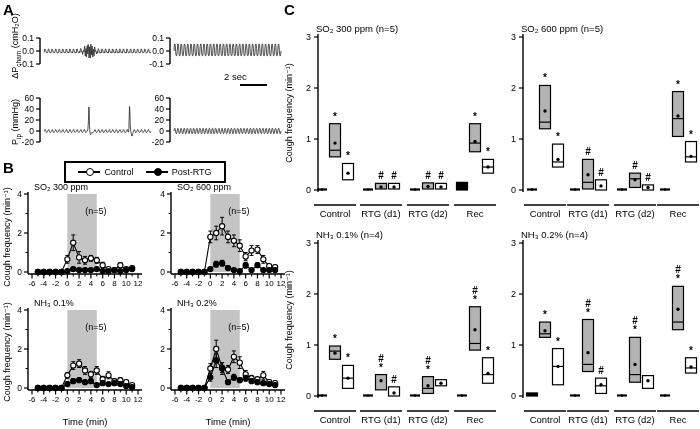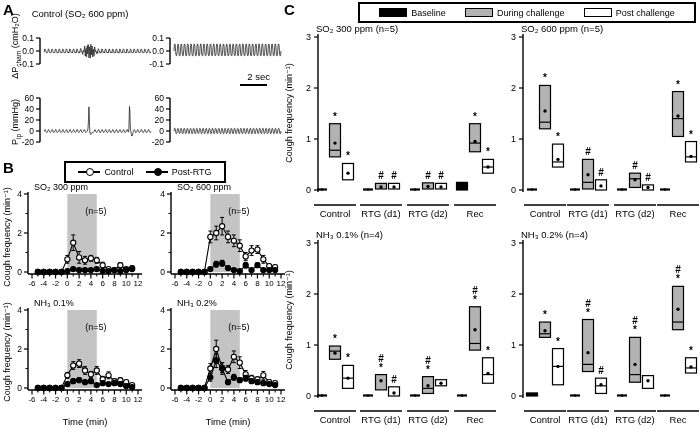--- a/index.html
+++ b/index.html
@@ -17,30 +17,29 @@
   .legend-b{position:absolute;left:64px;top:161px;width:158px;height:18px;border:2px solid #000;
             display:flex;align-items:center;justify-content:space-evenly;font-size:9px;background:#fff}
   .legend-b .item{display:flex;align-items:center}
   .lmk{width:22px;height:2px;background:#000;position:relative;margin-right:4px}
   .lmk i{position:absolute;left:8px;top:-3px;width:6px;height:6px;border:1.2px solid #000;border-radius:50%;background:#fff}
   .lmk.filled i{background:#000}
   .legend-c{position:absolute;left:358px;top:2px;width:334px;height:17px;border:2px solid #000;
             display:flex;align-items:center;justify-content:space-evenly;font-size:9px;background:#fff}
   .legend-c .item{display:flex;align-items:center}
   .swatch{display:inline-block;width:26px;height:7px;border:1.3px solid #000;margin-right:4px}
-  .sbar-text{position:absolute;left:236px;top:71px;width:34px;text-align:right;font-size:9.5px}
+  .sbar-text{position:absolute;left:224px;top:71px;width:34px;text-align:left;font-size:9.5px}
   .sbar-line{position:absolute;left:240px;top:84px;width:27px;height:2px;background:#000}
 </style>
 </head>
 <body>
 
 <div class="fig">
 
   <span class="plab" style="left:3px;top:2px">A</span>
-  <div class="a-title" style="left:15px;top:8px">Control (SO₂ 600 ppm)</div>
 
   <div class="vlab" style="left:-25px;top:40px;width:80px"><span>ΔP</span><sub>cham</sub><span> (cmH₂O)</span></div>
   <div class="vlab" style="left:-25px;top:116px;width:80px"><span>P</span><sub>ip</sub><span> (mmHg)</span></div>
 
   <div class="mount" id="m-a1" style="left:20px;top:28px;width:135px;height:46px">
       <svg width="135" height="46">
         <line x1="20" y1="10" x2="20" y2="36" stroke="#000" stroke-width="1.4"></line>
         <line x1="16" y1="10" x2="20" y2="10" stroke="#000" stroke-width="1.2"></line>
         <text x="14" y="13" text-anchor="end" class="t85">0.1</text>
         <line x1="16" y1="23" x2="20" y2="23" stroke="#000" stroke-width="1.2"></line>
@@ -728,34 +727,20 @@
         <circle cx="118.22222222222221" cy="88.1" r="2.6" fill="#000" stroke="#000" stroke-width="1.1"></circle>
         <circle cx="124.11111111111111" cy="89.075" r="2.6" fill="#000" stroke="#000" stroke-width="1.1"></circle>
         <text x="26" y="10" class="t9">NH₃ 0.2%</text>
         <text x="88" y="34" text-anchor="middle" class="t9">(n=5)</text>
         <text x="77" y="129" text-anchor="middle" class="t95">Time (min)</text>
       </svg>
     </div>
 
   <span class="plab" style="left:284px;top:2px">C</span>
 
-  <div class="legend-c">
-    <span class="item">
-        <span class="swatch" style="background: rgb(0, 0, 0);"></span>
-        <span>Baseline</span>
-      </span>
-    <span class="item">
-        <span class="swatch" style="background: rgb(179, 179, 179);"></span>
-        <span>During challenge</span>
-      </span>
-    <span class="item">
-        <span class="swatch" style="background: rgb(255, 255, 255);"></span>
-        <span>Post challenge</span>
-      </span>
-  </div>
 
   <div class="vlab" style="left:233px;top:107px;width:112px">Cough frequency (min⁻¹)</div>
   <div class="vlab" style="left:233px;top:314px;width:112px">Cough frequency (min⁻¹)</div>
 
   <div class="mount" id="m-c1" style="left:300px;top:24px;width:200px;height:200px">
       <svg width="200" height="200">
         <line x1="18" y1="10" x2="18" y2="168" stroke="#000" stroke-width="1.4"></line>
         <line x1="14" y1="166" x2="18" y2="166" stroke="#000" stroke-width="1.2"></line>
         <text x="11" y="169" text-anchor="end" class="t9">0</text>
         <line x1="14" y1="115" x2="18" y2="115" stroke="#000" stroke-width="1.2"></line>

